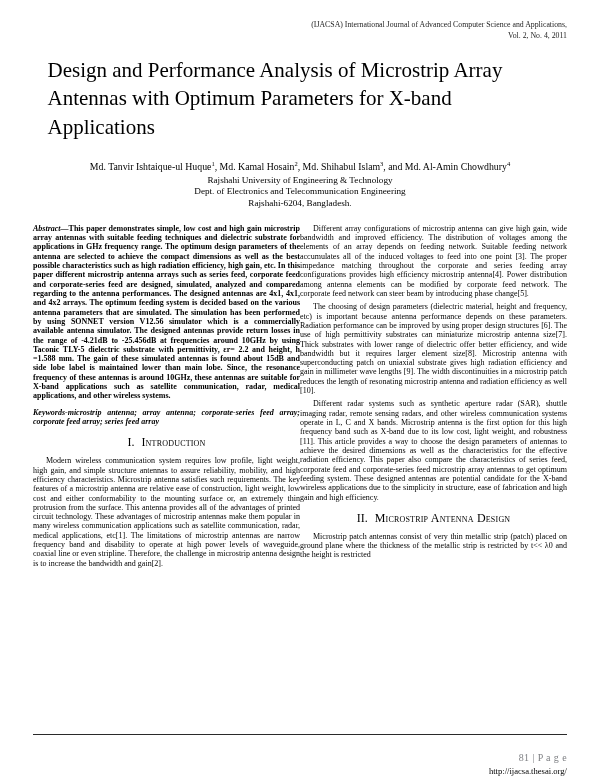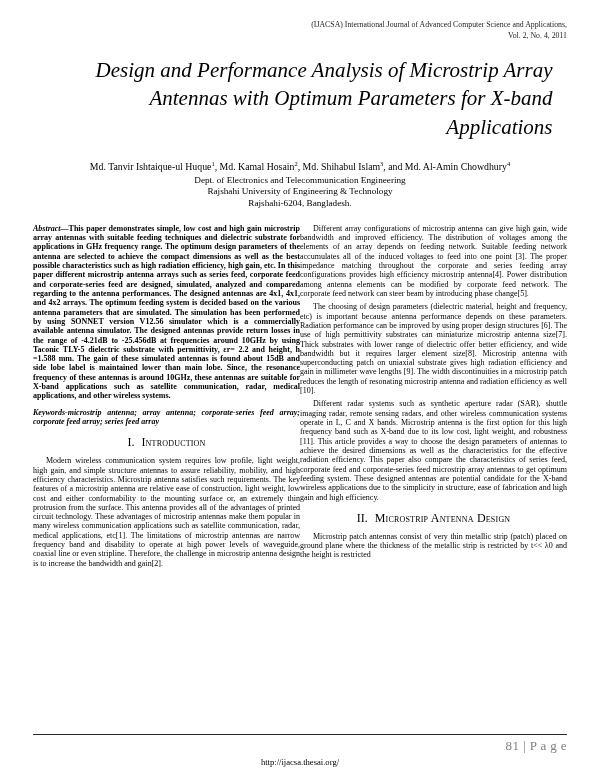--- a/index.html
+++ b/index.html
@@ -16,25 +16,24 @@
   .journal-header {
     text-align: right;
     font-size: 7.8px;
     line-height: 1.4;
     color: #1c1c1c;
   }
   .paper-title {
     font-weight: 400;
     font-size: 21px;
     line-height: 1.35;
-    text-align: right;
+    text-align: left;
     margin: 14px auto 0 auto;
     max-width: 505px;
     color: #000;
-    font-style: italic;
   }
   .authors {
     text-align: center;
     font-size: 9.8px;
     margin-top: 19px;
     color: #000;
   }
   .authors sup { font-size: 6.5px; }
   .affiliation {
     text-align: center;
@@ -74,27 +73,27 @@
   .indent { text-indent: 13px; }
   .footer {
     position: absolute;
     left: 0; right: 0; bottom: 0;
     height: 42px;
     padding: 0 33px;
   }
   .footer-rule { border-top: 1px solid #2a2a2a; }
   .page-number {
     text-align: right;
-    font-size: 13px;
+    font-size: 10px;
     color: #7f8084;
-    margin-top: 3px;
+    margin-top: 17px;
     letter-spacing: 0.4px;
   }
   .footer-url {
-    text-align: center;
+    text-align: right;
     font-size: 8.6px;
     margin-top: 3px;
     color: #000;
   }
 </style>
 </head>
 <body>
 
 <div class="page">
 
@@ -103,22 +102,22 @@
     <div>Vol. 2, No. 4, 2011</div>
   </div>
 
   <h1 class="paper-title">Design and Performance Analysis of Microstrip Array Antennas with Optimum Parameters for X-band Applications</h1>
 
   <div class="authors">
     <span><span>Md. Tanvir Ishtaique-ul Huque</span><sup>1</sup></span><span><span>, Md. Kamal Hosain</span><sup>2</sup></span><span><span>, Md. Shihabul Islam</span><sup>3</sup></span><span><span>, and Md. Al-Amin Chowdhury</span><sup>4</sup></span>
   </div>
 
   <div class="affiliation">
+    <div>Rajshahi University of Engineering &amp; Technology</div>
     <div>Dept. of Electronics and Telecommunication Engineering</div>
-    <div>Rajshahi University of Engineering &amp; Technology</div>
     <div>Rajshahi-6204, Bangladesh.</div>
   </div>
 
   <div class="columns">
 
     <div class="col">
       <p class="abstract"><span class="abstract-label">Abstract—</span><span>This paper demonstrates simple, low cost and high gain microstrip array antennas with suitable feeding techniques and dielectric substrate for applications in GHz frequency range. The optimum design parameters of the antenna are selected to achieve the compact dimensions as well as the best possible characteristics such as high radiation efficiency, high gain, etc. In this paper different microstrip antenna arrays such as series feed, corporate feed and corporate-series feed are designed, simulated, analyzed and compared regarding to the antenna performances. The designed antennas are 4x1, 4x1, and 4x2 arrays. The optimum feeding system is decided based on the various antenna parameters that are simulated. The simulation has been performed by using SONNET version V12.56 simulator which is a commercially available antenna simulator. The designed antennas provide return losses in the range of -4.21dB to -25.456dB at frequencies around 10GHz by using Taconic TLY-5 dielectric substrate with permittivity, εr= 2.2 and height, h =1.588 mm. The gain of these simulated antennas is found about 15dB and side lobe label is maintained lower than main lobe. Since, the resonance frequency of these antennas is around 10GHz, these antennas are suitable for X-band applications such as satellite communication, radar, medical applications, and other wireless systems.</span></p>
       <p class="keywords">Keywords-microstrip antenna; array antenna; corporate-series feed array; corporate feed array; series feed array</p>
       <h2 class="section-heading"><span class="sec-num">I.</span><span class="sc">Introduction</span></h2>
       <p class="body-par indent">Modern wireless communication system requires low profile, light weight, high gain, and simple structure antennas to assure reliability, mobility, and high efficiency characteristics. Microstrip antenna satisfies such requirements. The key features of a microstrip antenna are relative ease of construction, light weight, low cost and either conformability to the mounting surface or, an extremely thin protrusion from the surface. This antenna provides all of the advantages of printed circuit technology. These advantages of microstrip antennas make them popular in many wireless communication applications such as satellite communication, radar, medical applications, etc[1]. The limitations of microstrip antennas are narrow frequency band and disability to operate at high power levels of waveguide, coaxial line or even stripline. Therefore, the challenge in microstrip antenna design is to increase the bandwidth and gain[2].</p>

